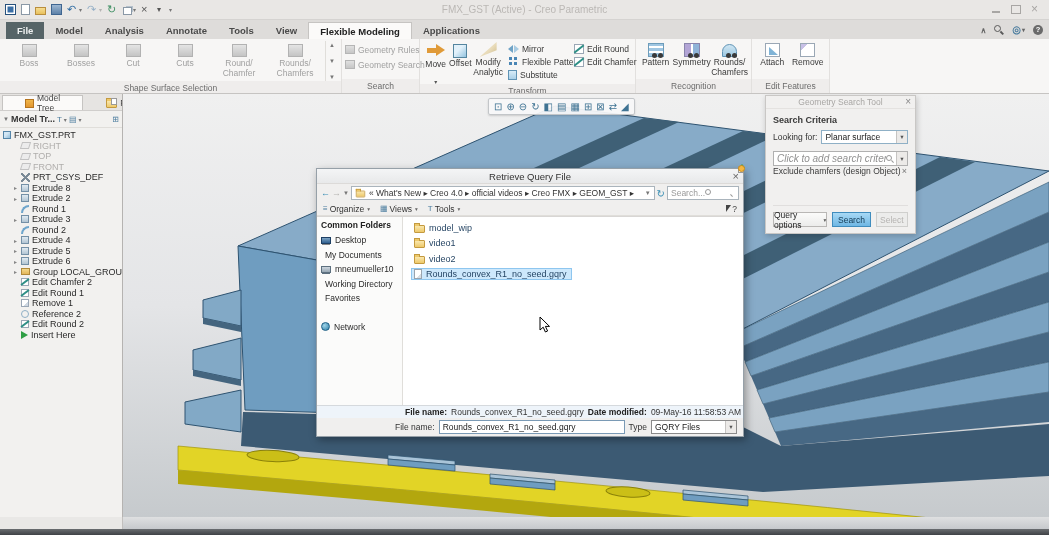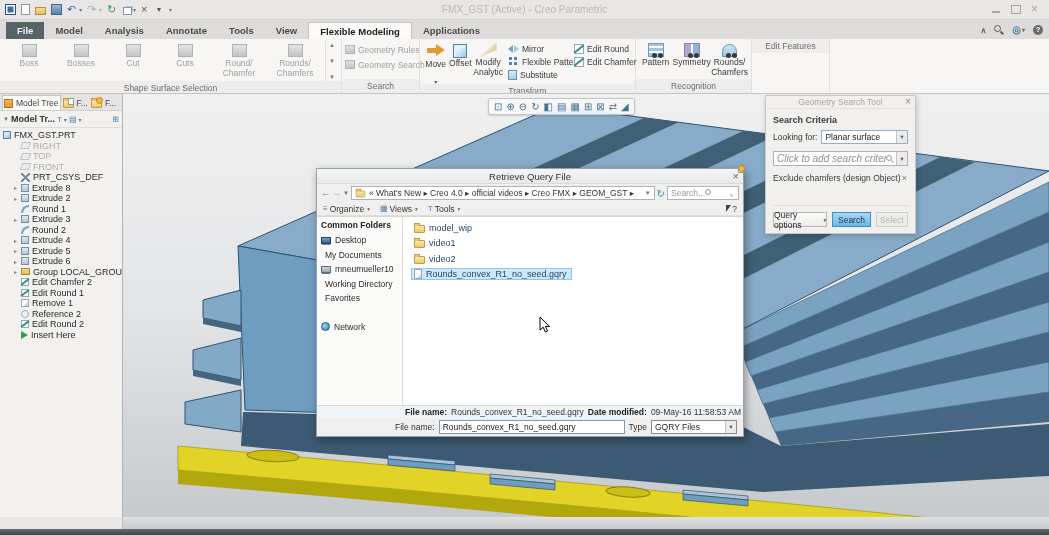--- a/index.html
+++ b/index.html
@@ -83,21 +83,21 @@
   .sic-edit{background:#fff;border:1px solid #9aa7b5;width:10px;height:10px;}
   .sic-edit::after{content:"";position:absolute;left:-2px;top:3px;width:12px;height:2px;background:#2e8f86;transform:rotate(-38deg);}
   .scrollcol{width:13px;display:flex;flex-direction:column;align-items:center;border-left:1px solid #e0deda;margin-left:2px;height:40px;justify-content:space-between;padding:1px 0;}
   .scrollcol span{font-size:6px;color:#777;line-height:6px;cursor:default;}
   .tcols{display:flex;flex-direction:column;gap:0;margin-left:4px;padding-top:1px;}
 
   
   .main{height:423px;display:flex;}
   .tree-panel{width:123px;flex:none;background:#f2f1ef;border-right:1px solid #b5b3b1;display:flex;flex-direction:column;overflow:hidden;}
   .tp-tabs{height:17px;display:flex;align-items:flex-end;background:#e6e4e2;border-bottom:1px solid #d0cecc;padding-left:2px;gap:1px;}
-  .tp-tab{height:15px;display:flex;align-items:center;gap:3px;padding:0 1px;font-size:8.5px;color:#444;cursor:default;}
+  .tp-tab{height:15px;display:flex;align-items:center;gap:3px;padding:0 22px;font-size:8.5px;color:#444;cursor:default;}
   .tp-tab.active{background:#fbfaf9;border:1px solid #c6c4c2;border-bottom:none;}
   .icn-mtree{width:9px;height:9px;background:linear-gradient(#f0b64a,#e2962f);border:1px solid #b5741f;flex:none;}
   .tp-head{height:17px;display:flex;align-items:center;padding:0 3px;gap:2px;border-bottom:1px solid #e0deda;}
   .tp-head .hlbl{font-size:9px;font-weight:bold;color:#333;white-space:nowrap;}
   .tp-head .hic{font-size:8px;color:#4a7c9e;cursor:default;}
   .tp-head .harr{font-size:6px;color:#777;cursor:default;}
   .tp-head .hgrid{margin-left:auto;}
   .tree-rows{flex:1;padding-top:2px;overflow:hidden;}
   .trow{display:flex;align-items:center;height:10.5px;padding-left:14px;white-space:nowrap;cursor:default;}
   .trow.root{padding-left:3px;}
@@ -204,21 +204,21 @@
   .gs-head{font-size:9px;font-weight:bold;color:#3a3a3a;margin:2px 0 5px;}
   .gs-row{display:flex;align-items:center;gap:4px;}
   .gs-row label{font-size:8.5px;color:#333;flex:none;}
   .combo{flex:1;height:14px;background:#fff;border:1px solid #8fb0c6;display:flex;align-items:center;}
   .combo .cv{flex:1;font-size:8.5px;color:#222;padding-left:3px;white-space:nowrap;overflow:hidden;}
   .gs-crit{margin-top:7px;height:15px;background:#fff;border:1px solid #b0b0b0;display:flex;align-items:center;padding-left:3px;}
   .gs-crit .ph{flex:1;font-size:10px;font-style:italic;color:#909090;white-space:nowrap;overflow:hidden;}
   .mini-mag{width:8px;height:8px;position:relative;flex:none;margin-right:2px;}
   .mini-mag::before{content:"";position:absolute;width:4px;height:4px;border:1px solid #999;border-radius:50%;left:0;top:0;}
   .mini-mag::after{content:"";position:absolute;width:3px;height:1px;background:#999;right:0;bottom:1px;transform:rotate(45deg);}
-  .gs-exclude{margin-top:7px;display:flex;align-items:center;}
+  .gs-exclude{display:flex;align-items:center;}
   .gs-exclude .xt{flex:1;font-size:8.5px;color:#3a3a3a;white-space:nowrap;overflow:hidden;}
   .gs-exclude .xx{font-size:9px;color:#777;cursor:default;padding:0 1px;}
   .gs-footer{position:absolute;left:7px;right:7px;bottom:6px;display:flex;align-items:center;gap:5px;border-top:1px solid #e0dedd;padding-top:6px;}
   .btn-qopt{width:64px;background:linear-gradient(#fbfbfa,#ececeb);border:1px solid #b9b7b5;gap:3px;}
   .btn-qopt::after{content:"▾";font-size:5.5px;color:#555;}
   .btn-search{width:45px;background:linear-gradient(#a8d9f5,#6fb7e4);border:1px solid #3f8cbd;color:#123a55;}
   .btn-select{width:38px;background:#ececeb;border:1px solid #cfcfcd;color:#b5b3b1;}
 
   
   .statusbar{height:12px;display:flex;}
@@ -443,20 +443,30 @@
           </div>
         <div class="rbtn lg" style="width:38px;">
             <span class="lic lic-rounds-rec binoc"></span>
             <span class="rlbl has-dd">Rounds/ Chamfers</span>
           </div>
       </div>
       <div class="rgroup-label">Recognition</div>
     </div>
 
     <div class="rgroup" style="width:78px;">
+      <div class="rgroup-content">
+        <div class="rbtn lg" style="width:36px;">
+            <span class="lic lic-attach"></span>
+            <span class="rlbl">Attach</span>
+          </div>
+        <div class="rbtn lg" style="width:38px;">
+            <span class="lic lic-remove-ef"></span>
+            <span class="rlbl">Remove</span>
+          </div>
+      </div>
       <div class="rgroup-label">Edit Features</div>
     </div>
 
     <div style="flex:1;"></div>
   </div>
 
   <div class="main">
 
     <div class="tree-panel">
       <div class="tp-tabs">

